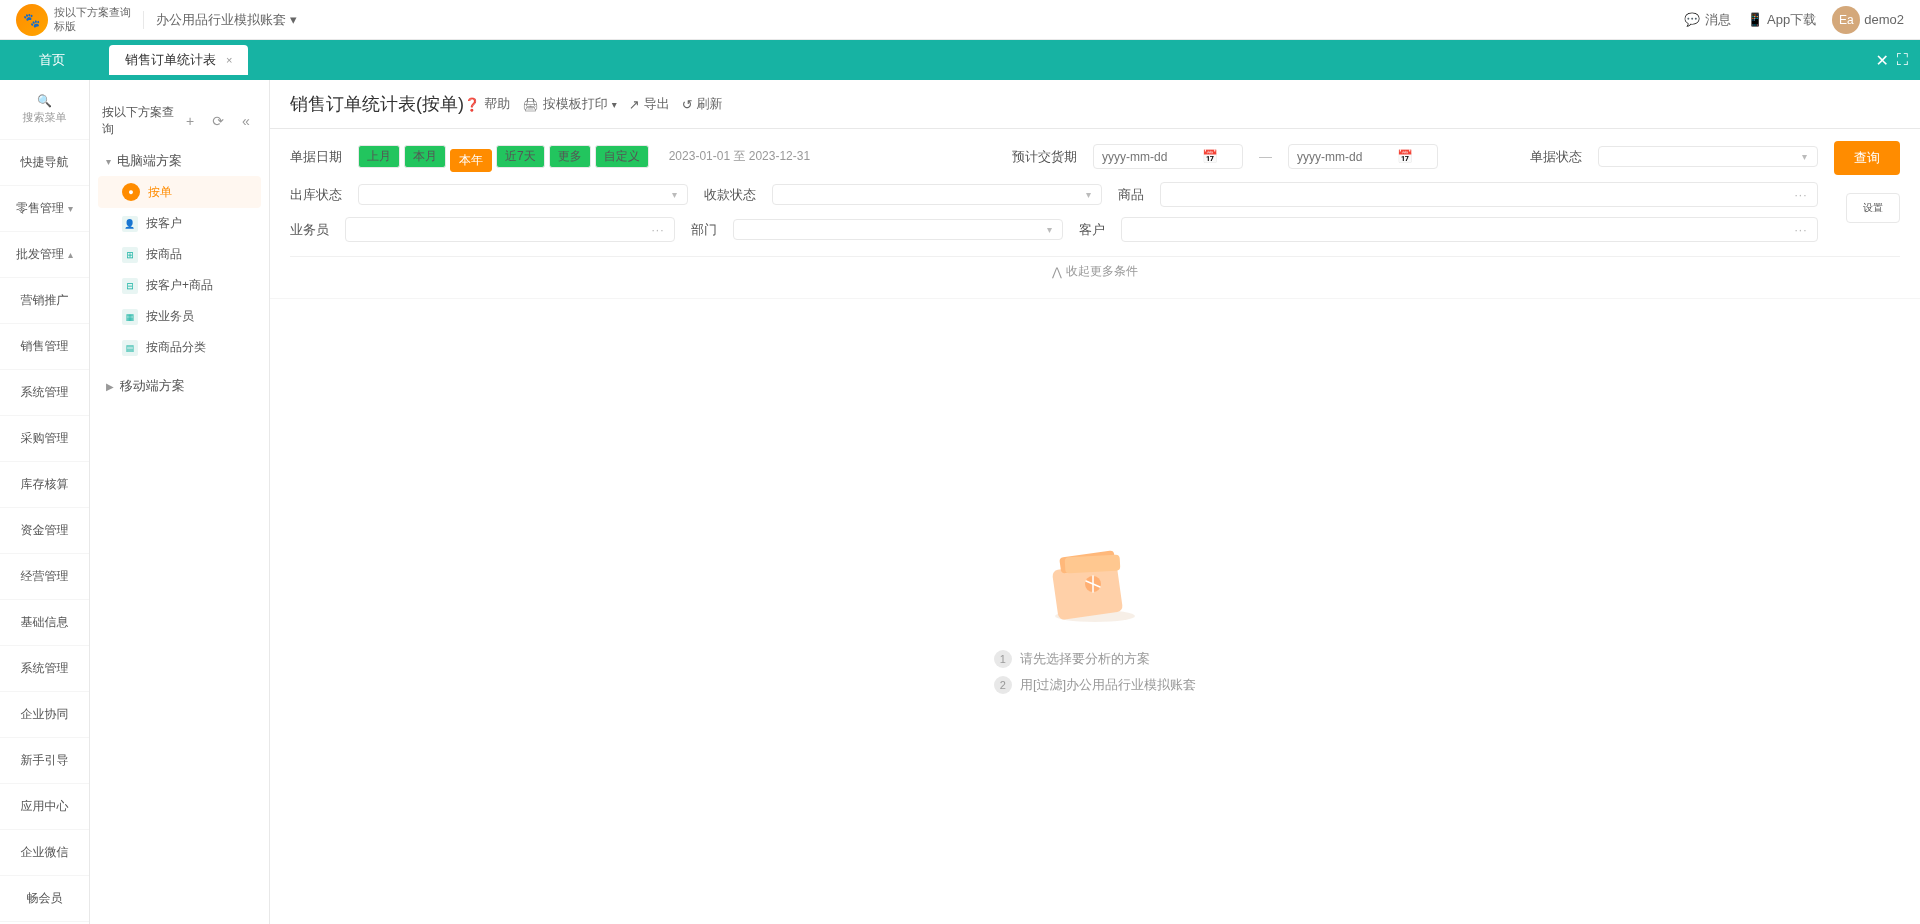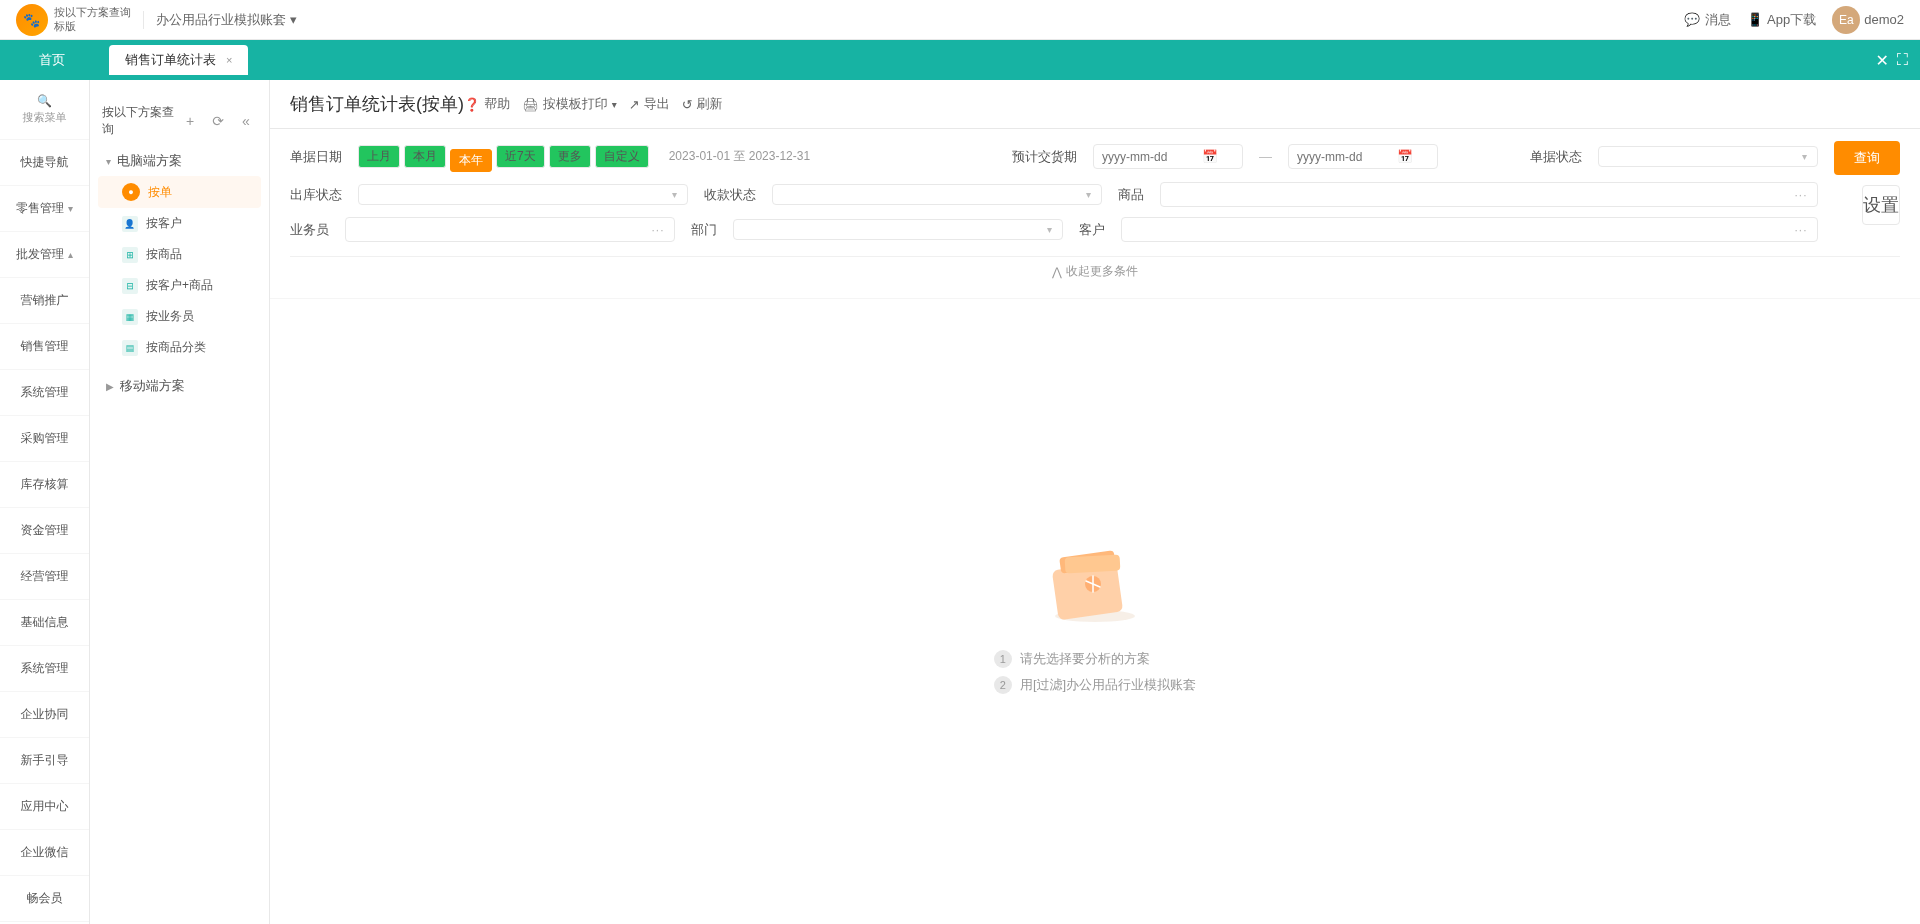--- a/index.html
+++ b/index.html
@@ -69,31 +69,31 @@
     .filter-date-input { display: flex; align-items: center; border: 1px solid #e8e8e8; border-radius: 4px; padding: 4px 8px; min-width: 150px; background: white; }
     .filter-date-input input { border: none; outline: none; font-size: 12px; color: #bbb; width: 100px; }
     .filter-date-icon { color: #bbb; font-size: 13px; }
     .filter-dash { color: #bbb; }
     .filter-dots { color: #bbb; cursor: pointer; }
     .collapse-bar { display: flex; justify-content: center; padding: 6px; border-top: 1px solid #f0f0f0; margin-top: 4px; }
     .collapse-btn { color: #999; font-size: 12px; cursor: pointer; display: flex; align-items: center; gap: 4px; }
 
     
     .query-btn { background: #ff8c00; color: white; border: none; padding: 8px 20px; border-radius: 4px; cursor: pointer; font-size: 13px; }
-    .setting-btn { background: white; color: #555; border: 1px solid #e8e8e8; padding: 7px 0; border-radius: 4px; cursor: pointer; font-size: 18px; }
+    .setting-btn { background: white; color: #555; border: 1px solid #e8e8e8; padding: 7px 16px; border-radius: 4px; cursor: pointer; font-size: 10px; }
 
     
     .empty-state { flex: 1; display: flex; flex-direction: column; align-items: center; justify-content: center; background: white; margin-top: 1px; }
     .empty-icon { width: 120px; height: 100px; margin-bottom: 20px; position: relative; }
     .empty-tips { color: #999; font-size: 13px; line-height: 2; }
     .empty-tip-item { display: flex; align-items: center; gap: 8px; }
     .tip-num { width: 18px; height: 18px; border-radius: 50%; background: #e8e8e8; color: #999; font-size: 11px; display: flex; align-items: center; justify-content: center; flex-shrink: 0; }
 
     
-    .query-area { display: flex; flex-direction: column; gap: 10px; align-items: flex-end; justify-content: center; flex-shrink: 0; }
+    .query-area { display: flex; flex-direction: column; gap: 18px; align-items: flex-end; justify-content: center; flex-shrink: 0; }
     .nav-item { padding: 14px 8px; text-align: center; cursor: pointer; color: #555; font-size: 12px; display: flex; flex-direction: column; align-items: center; gap: 2px; border-bottom: 1px solid #f5f5f5; }
     .nav-item.has-arrow { position: relative; flex-direction: row; justify-content: center; }
     .nav-arrow { font-size: 10px; color: #999; margin-left: 2px; }
   </style>
 </head>
 <body>
 
 <div class="top-bar">
   <div class="top-bar-left">
     <div class="logo-area">

